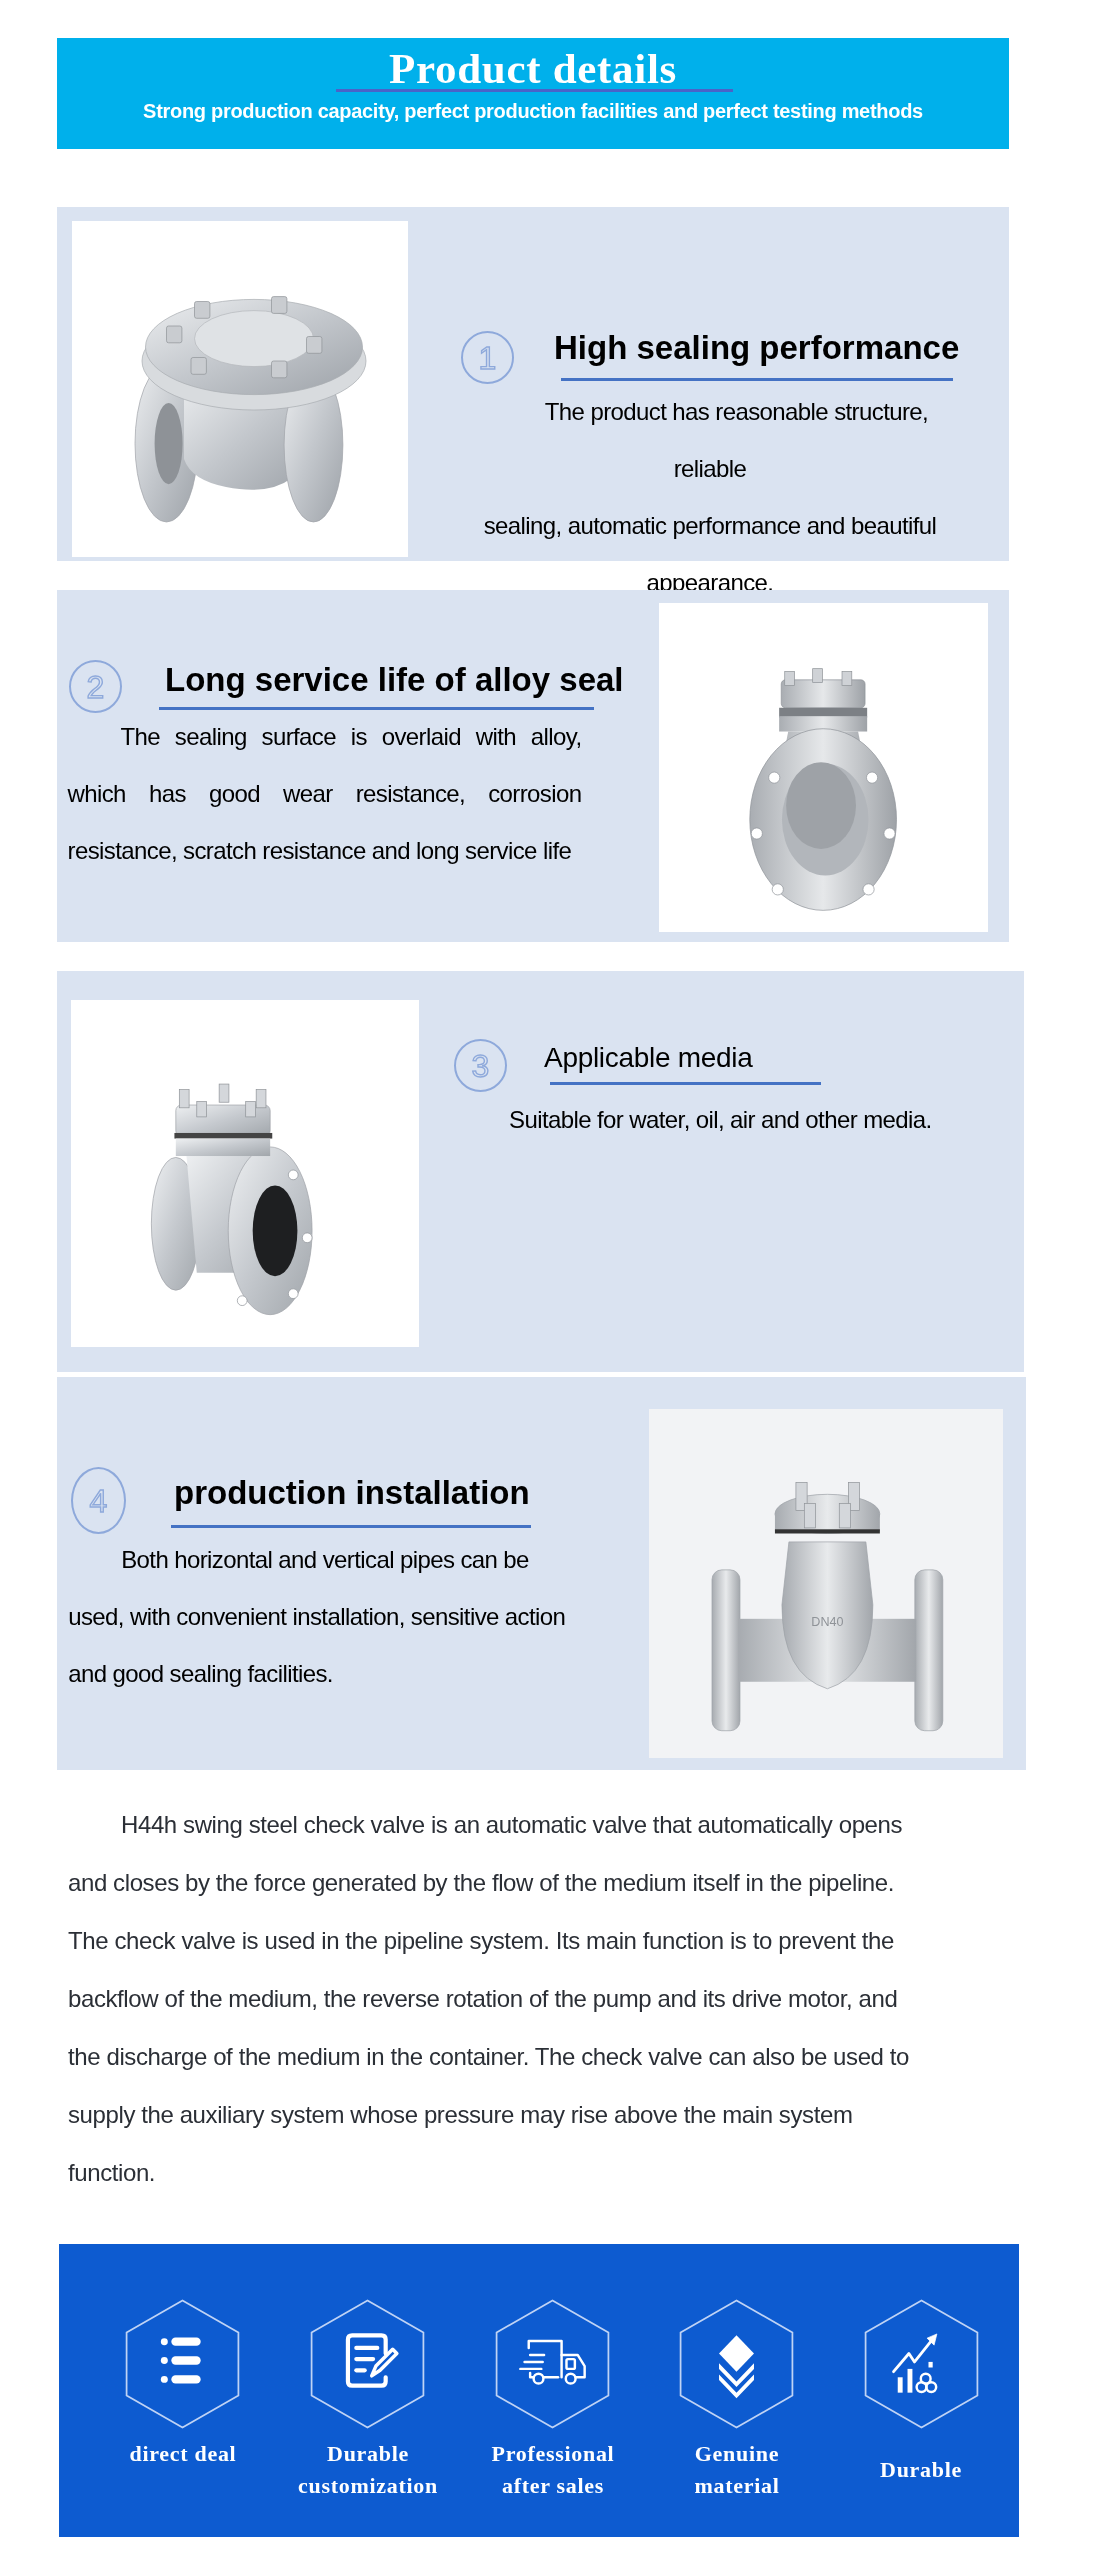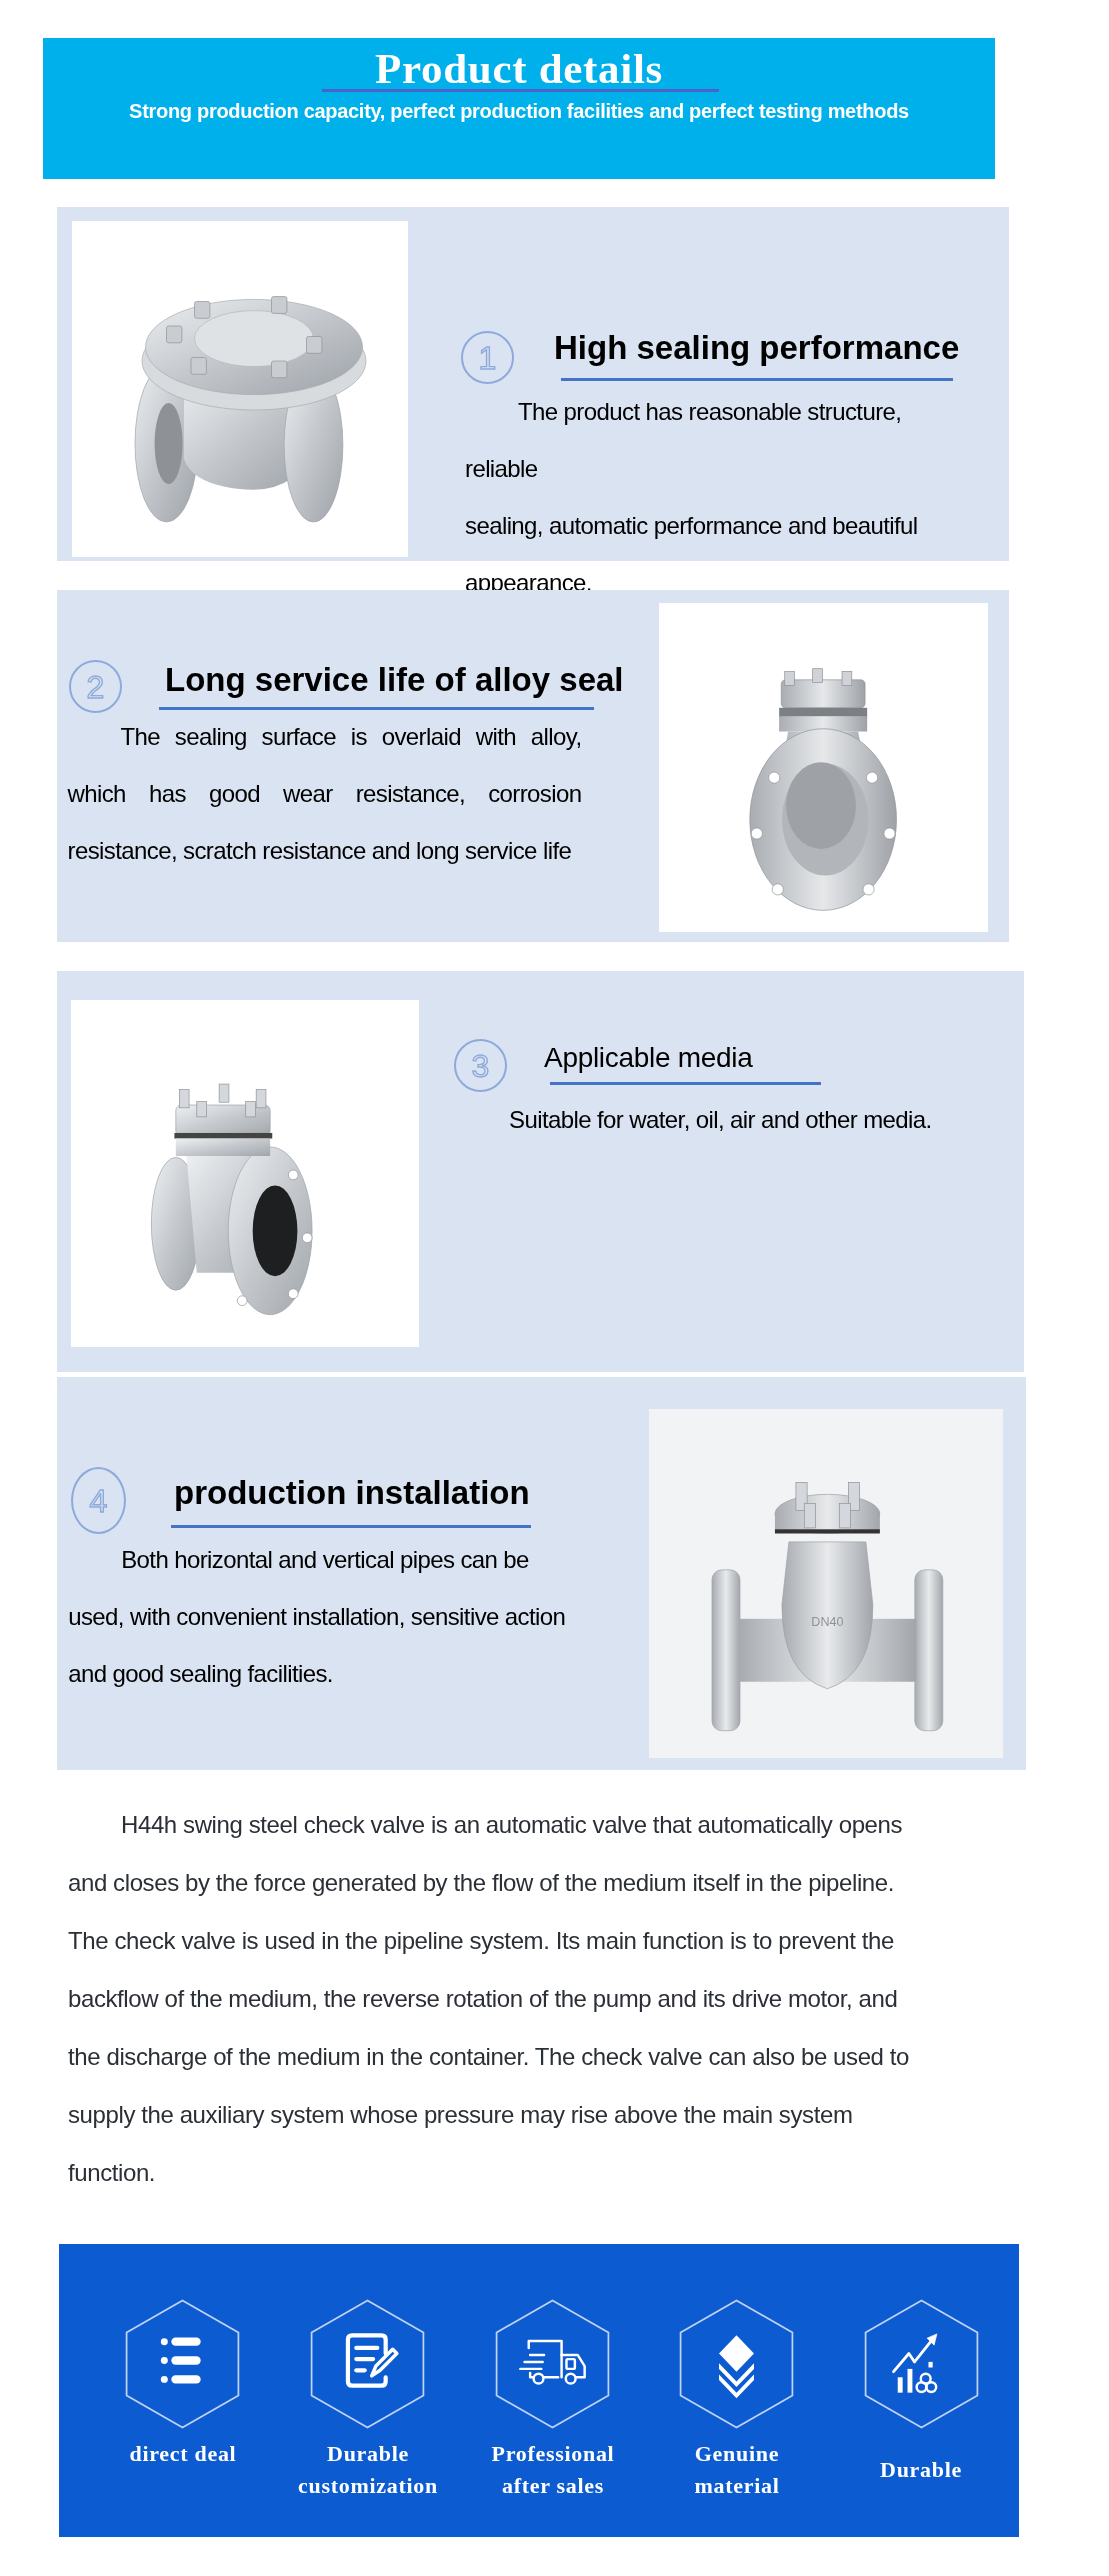--- a/index.html
+++ b/index.html
@@ -1,20 +1,20 @@
 <!DOCTYPE html>
 <html style="font-size:11.2px"><head>
 <meta charset="utf-8">
 <style>
   html, body { margin: 0; padding: 0; background: #ffffff; }
   body { width: 1110px; height: 2576px; position: relative; overflow: hidden; font-family: "Liberation Sans", sans-serif; }
   .abs { position: absolute; }
 
   
-  .header { left: 43px; top: 38px; width: 952px; height: 141px; background: #00B0EB; }
+  .header { left: 57px; top: 38px; width: 952px; height: 111px; background: #00B0EB; }
   .header-title { left: 0; top: 5.6px; width: 952px; text-align: center; color: #fff; font-family: "Liberation Serif", "DejaVu Serif", serif; font-weight: bold; font-size: 43px; line-height: 50px; letter-spacing: 0.7px; }
   .header-underline { left: 279px; top: 51px; width: 397px; height: 2.8px; background: #4A63C8; }
   .header-sub { left: 0; top: 59px; width: 952px; text-align: center; color: #fff; font-weight: bold; font-size: 20px; line-height: 28px; letter-spacing: -0.3px; }
 
   
   .panel { background: #DAE3F1; }
   .photo { background: #ffffff; overflow: hidden; }
   .photo svg { display: block; width: 100%; height: 100%; }
   .num-circle { width: 53px; height: 53px; border: 2.8px solid #8EA9DB; border-radius: 50%; box-sizing: border-box; display: flex; align-items: center; justify-content: center; }
   .num-circle span { font-size: 32px; line-height: 32px; color: transparent; -webkit-text-stroke: 1.4px #8EA9DB; font-family: "Liberation Sans", sans-serif; }
@@ -70,21 +70,21 @@
         <rect x="170" y="195" width="22" height="24" rx="3"></rect>
           <rect x="285" y="200" width="22" height="24" rx="3"></rect>
       </g>
     </svg>
   </div>
   <div class="abs num-circle" style="left:404px; top:124px;">
     <span>1</span>
   </div>
   <div class="abs feat-title bold" style="left:497px; top:124px;">High sealing performance</div>
   <div class="abs feat-line" style="left:504px; top:171px; width:392px;"></div>
-  <div class="abs feat-body" style="left:408px; top:176px; width:490px;">
+  <div class="abs feat-body" style="left:408px; top:176px; width:490px;text-align:center;">
     <div><span class="indent"></span><span>The product has reasonable structure, reliable</span></div>
     <div>sealing, automatic performance and beautiful</div>
     <div>appearance.</div>
   </div>
 </div>
 
 <div class="abs panel" style="left:57px; top:590px; width:952px; height:352px;">
   <div class="abs num-circle" style="left:12px; top:70px;">
     <span>2</span>
   </div>

